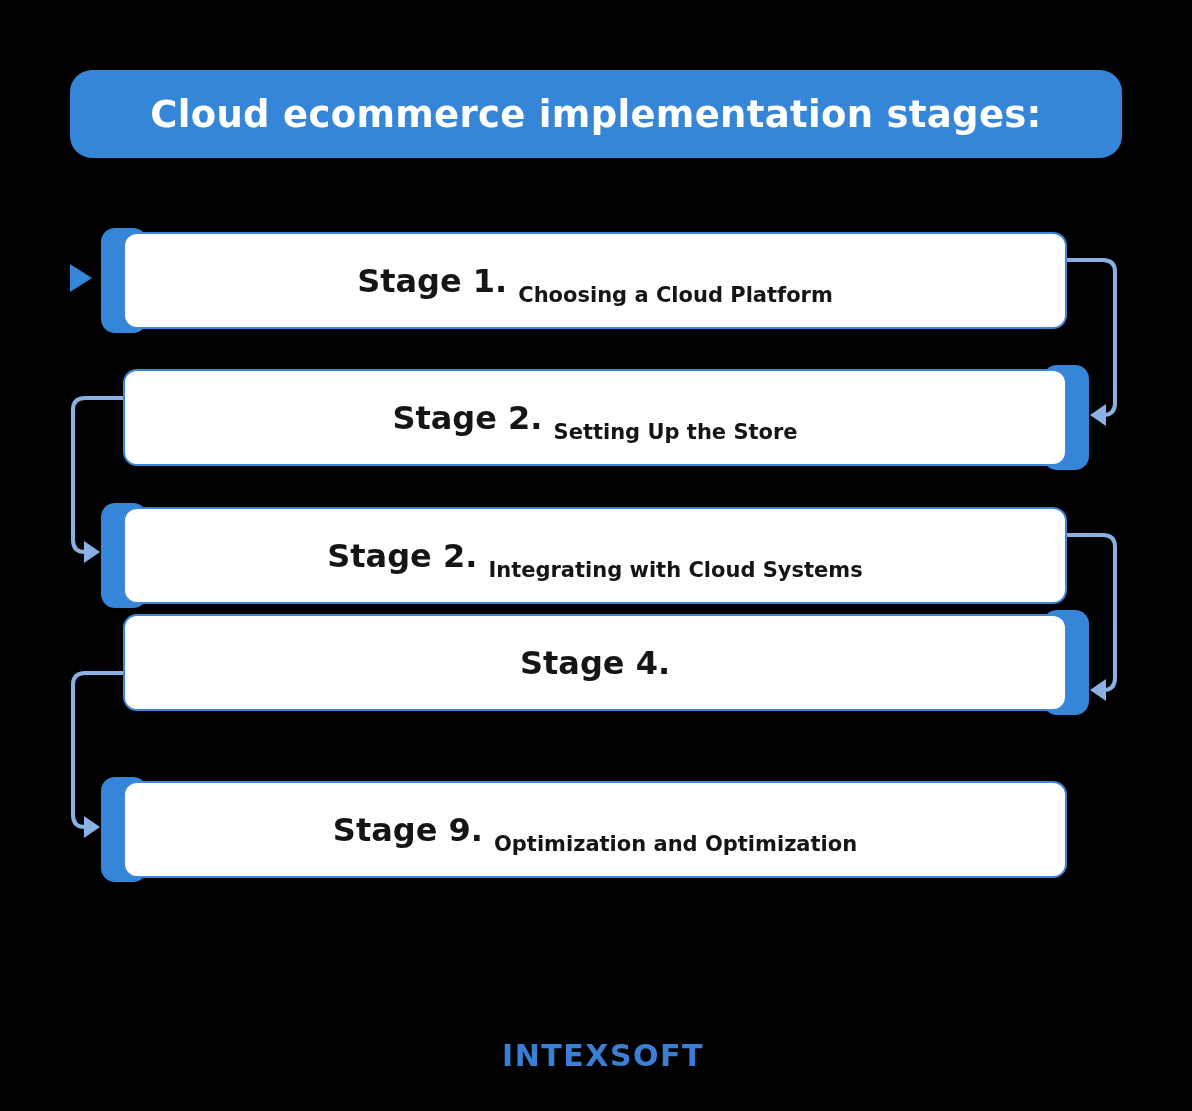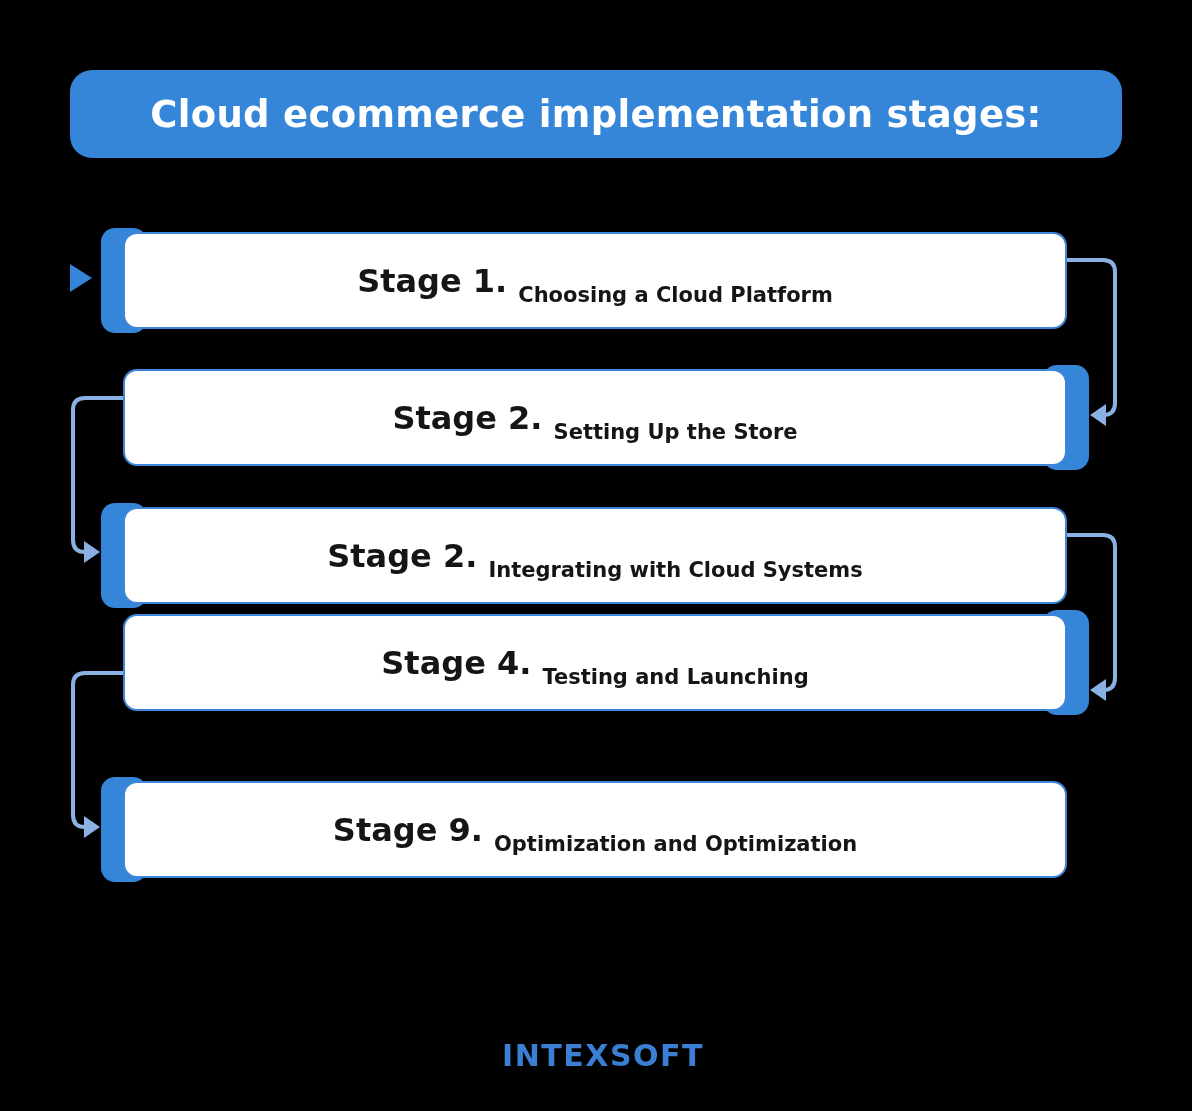--- a/index.html
+++ b/index.html
@@ -95,21 +95,20 @@
     <div class="panel">
       <span class="stage-label">Stage 2.</span>
       <span class="stage-title">Integrating with Cloud Systems</span>
     </div>
   </div>
 
   <div class="stage right" style="top:614px">
     <div class="accent"></div>
     <div class="panel">
       <span class="stage-label">Stage 4.</span>
-      <span class="stage-title">Testing and Launching</span>
     </div>
   </div>
 
   <div class="stage left" style="top:781px">
     <div class="accent"></div>
     <div class="panel">
       <span class="stage-label">Stage 9.</span>
       <span class="stage-title">Optimization and Optimization</span>
     </div>
   </div>

